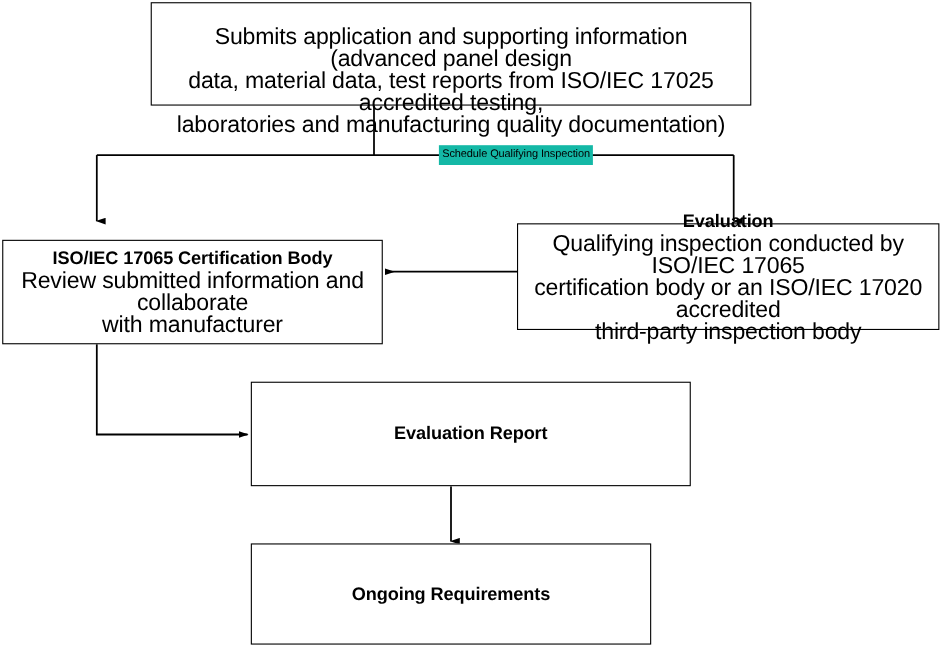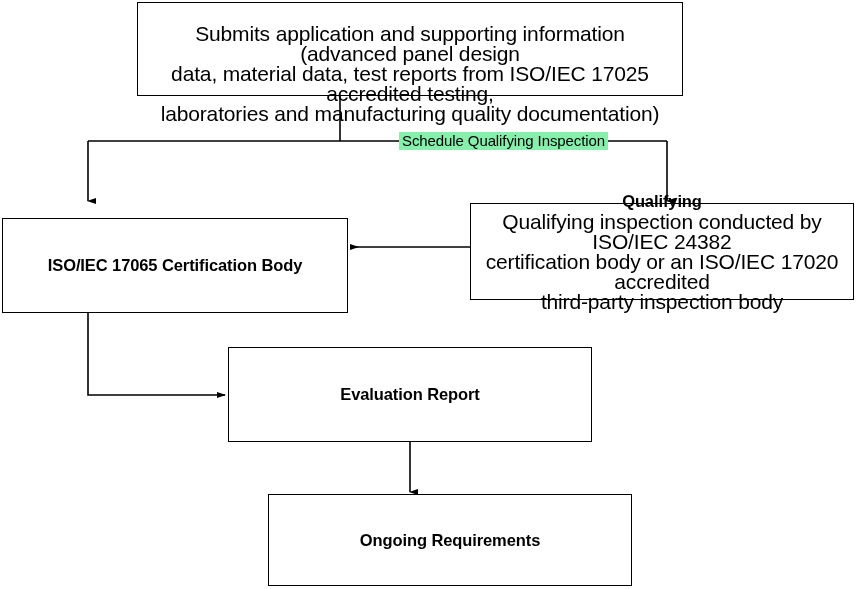--- a/index.html
+++ b/index.html
@@ -37,24 +37,24 @@
     letter-spacing: -0.1px;
   }
   .node-body {
     font-size: 21px;
     line-height: 20px;
     letter-spacing: -0.15px;
     white-space: pre-line;
   }
   .edge-label {
     position: absolute;
-    font-size: 15px;
+    font-size: 10px;
     line-height: 18px;
     letter-spacing: -0.1px;
-    background: #86efac;
+    background: #14b8a6;
     padding: 0 3px;
     white-space: nowrap;
   }
   svg.wires {
     position: absolute;
     left: 0;
     top: 0;
     width: 856px;
     height: 589px;
   }
@@ -102,32 +102,34 @@
 
   <div class="node" style="left:137px; top:2px; width:546px; height:94px;gap:28px;">
     <div class="node-title">Manufacturer</div>
     <div class="node-body">Submits application and supporting information (advanced panel design
 data, material data, test reports from ISO/IEC 17025 accredited testing,
 laboratories and manufacturing quality documentation)</div>
   </div>
 
   <div class="node" style="left:2px; top:218px; width:346px; height:95px;">
     <div class="node-title">ISO/IEC 17065 Certification Body</div>
+    <div class="node-body">Review submitted information and collaborate
+with manufacturer</div>
   </div>
 
   <div class="node" style="left:470px; top:203px; width:384px; height:97px;">
-    <div class="node-title">Qualifying</div>
-    <div class="node-body">Qualifying inspection conducted by ISO/IEC 24382
+    <div class="node-title">Evaluation</div>
+    <div class="node-body">Qualifying inspection conducted by ISO/IEC 17065
 certification body or an ISO/IEC 17020 accredited
 third-party inspection body</div>
   </div>
 
-  <div class="node" style="left:228px; top:347px; width:364px; height:95px;">
+  <div class="node" style="left:228px; top:347px; width:400px; height:95px;">
     <div class="node-title">Evaluation Report</div>
   </div>
 
-  <div class="node" style="left:228px; top:494px; width:364px; height:92px;margin-left:40px;">
+  <div class="node" style="left:228px; top:494px; width:364px; height:92px;">
     <div class="node-title">Ongoing Requirements</div>
   </div>
 
   <div class="edge-label" style="left:399px; top:132px;">Schedule Qualifying Inspection</div>
 
 </div>
 
 </body></html>

